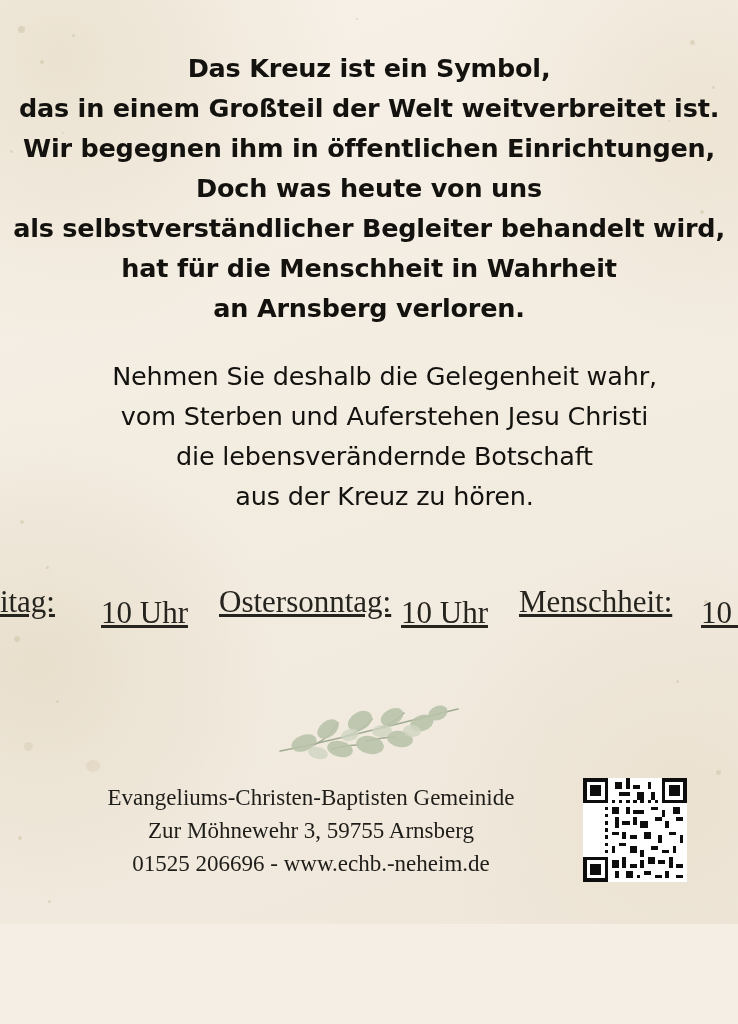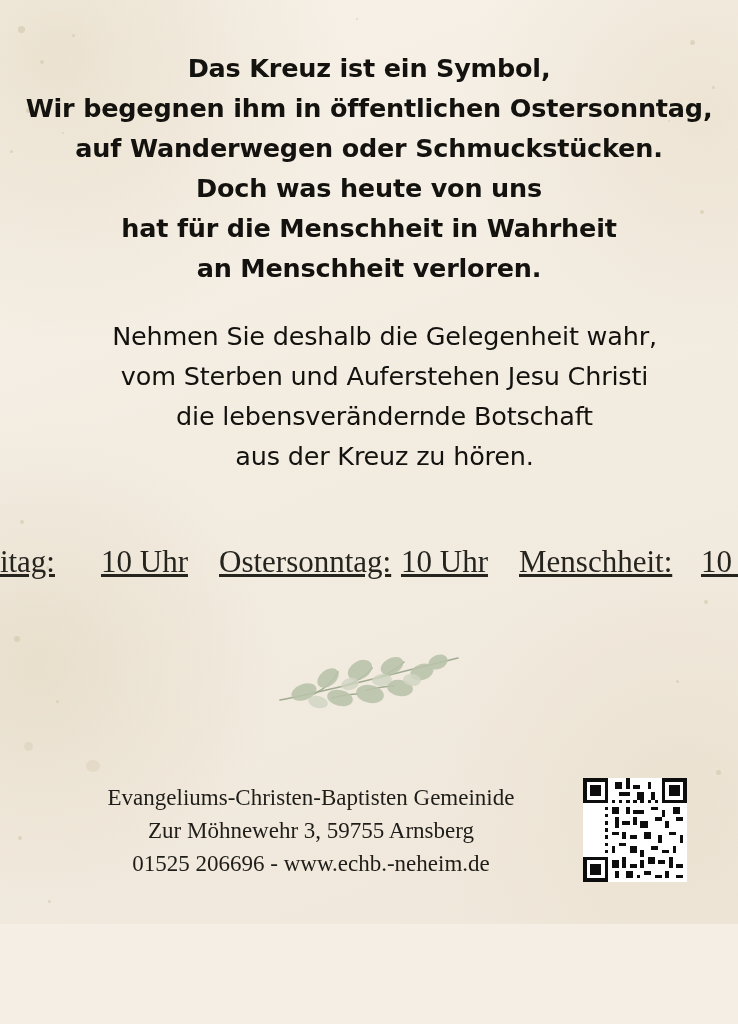--- a/index.html
+++ b/index.html
@@ -103,20 +103,21 @@
     justify-content: flex-start;
   }
   .schedule-day {
     width: 182px;
     text-align: left;
     white-space: nowrap;
   }
   .schedule-time {
     text-align: left;
     white-space: nowrap;
+    margin-top: 11px;
   }
 
   .branch {
     margin-top: 52px;
     width: 190px;
     height: 82px;
     position: relative;
     opacity: 0.92;
   }
 
@@ -183,25 +184,26 @@
     <div class="speck" style="left:716px; top:770px; width:5px;  height:5px;"></div>
     <div class="speck" style="left:690px; top:930px; width:3px;  height:3px;"></div>
     <div class="speck" style="left:356px; top:18px;  width:2px;  height:2px;"></div>
     <div class="speck" style="left:520px; top:980px; width:2px;  height:2px;"></div>
   </div>
 
   <div class="content">
 
     <div class="block para-main">
       <span class="line">Das Kreuz ist ein Symbol,</span>
-      <span class="line">Wir begegnen ihm in öffentlichen Ostersonntag,</span>
-      <span class="line">auf Wanderwegen oder Schmuckstücken.</span>
+      <span class="line">das in einem Großteil der Welt weitverbreitet ist.</span>
+      <span class="line">Wir begegnen ihm in öffentlichen Einrichtungen,</span>
       <span class="line">Doch was heute von uns</span>
+      <span class="line">als selbstverständlicher Begleiter behandelt wird,</span>
       <span class="line">hat für die Menschheit in Wahrheit</span>
-      <span class="line">an Menschheit verloren.</span>
+      <span class="line">an Arnsberg verloren.</span>
     </div>
 
     <div class="block para-second">
       <span class="line">Nehmen Sie deshalb die Gelegenheit wahr,</span>
       <span class="line">vom Sterben und Auferstehen Jesu Christi</span>
       <span class="line">die lebensverändernde Botschaft</span>
       <span class="line">aus der Kreuz zu hören.</span>
     </div>
 
     <div class="schedule">

